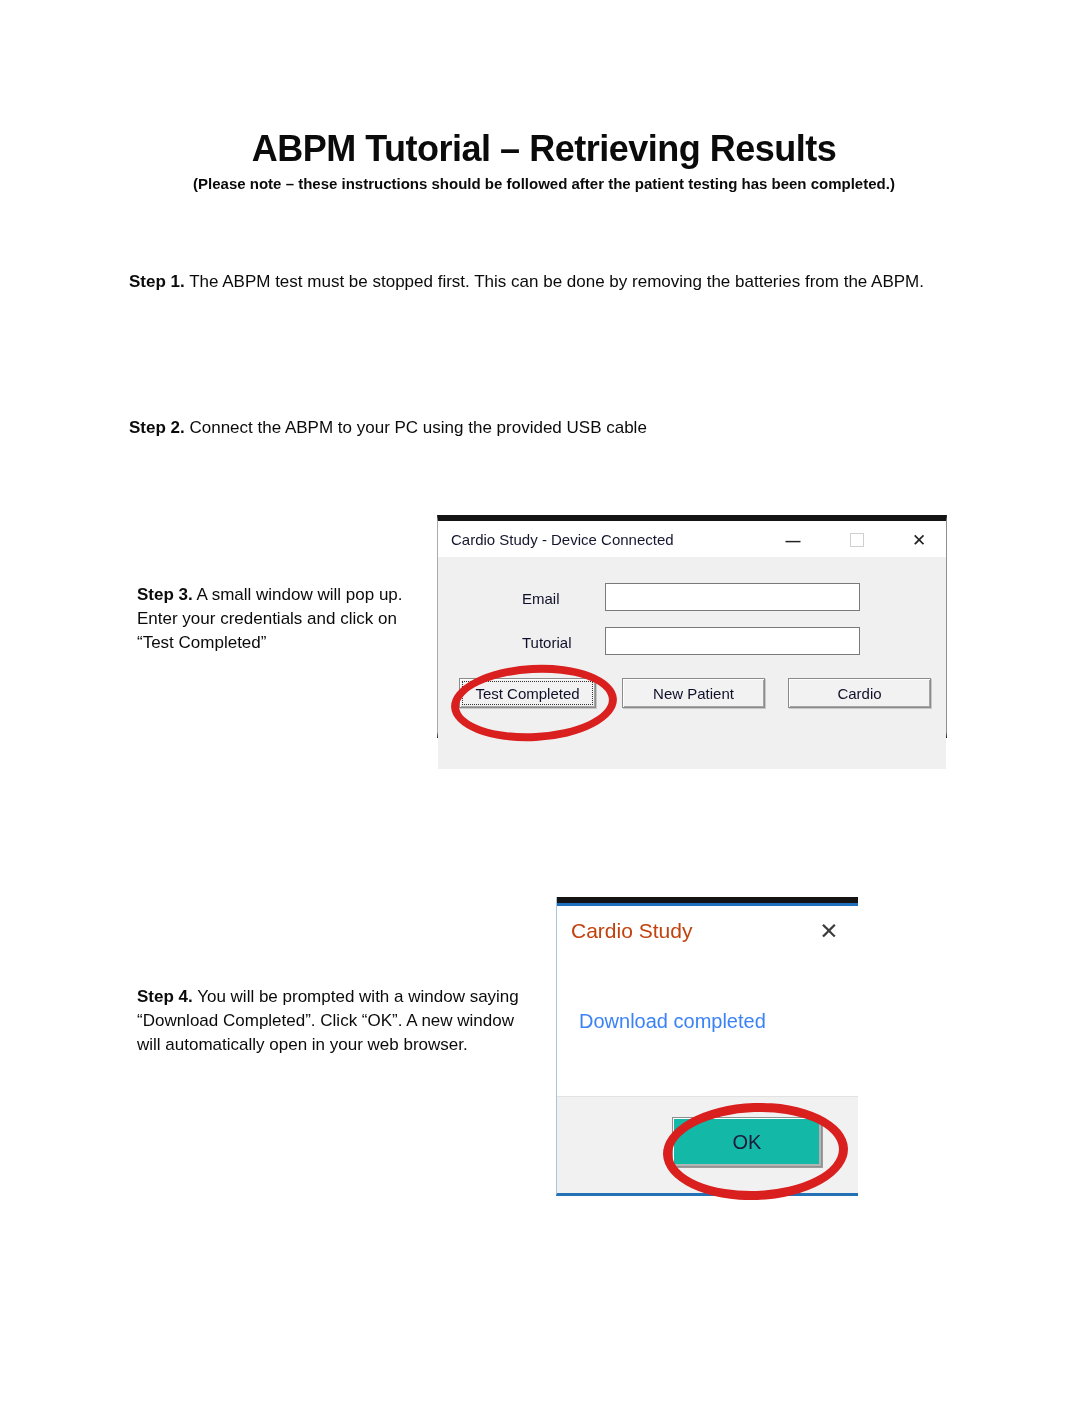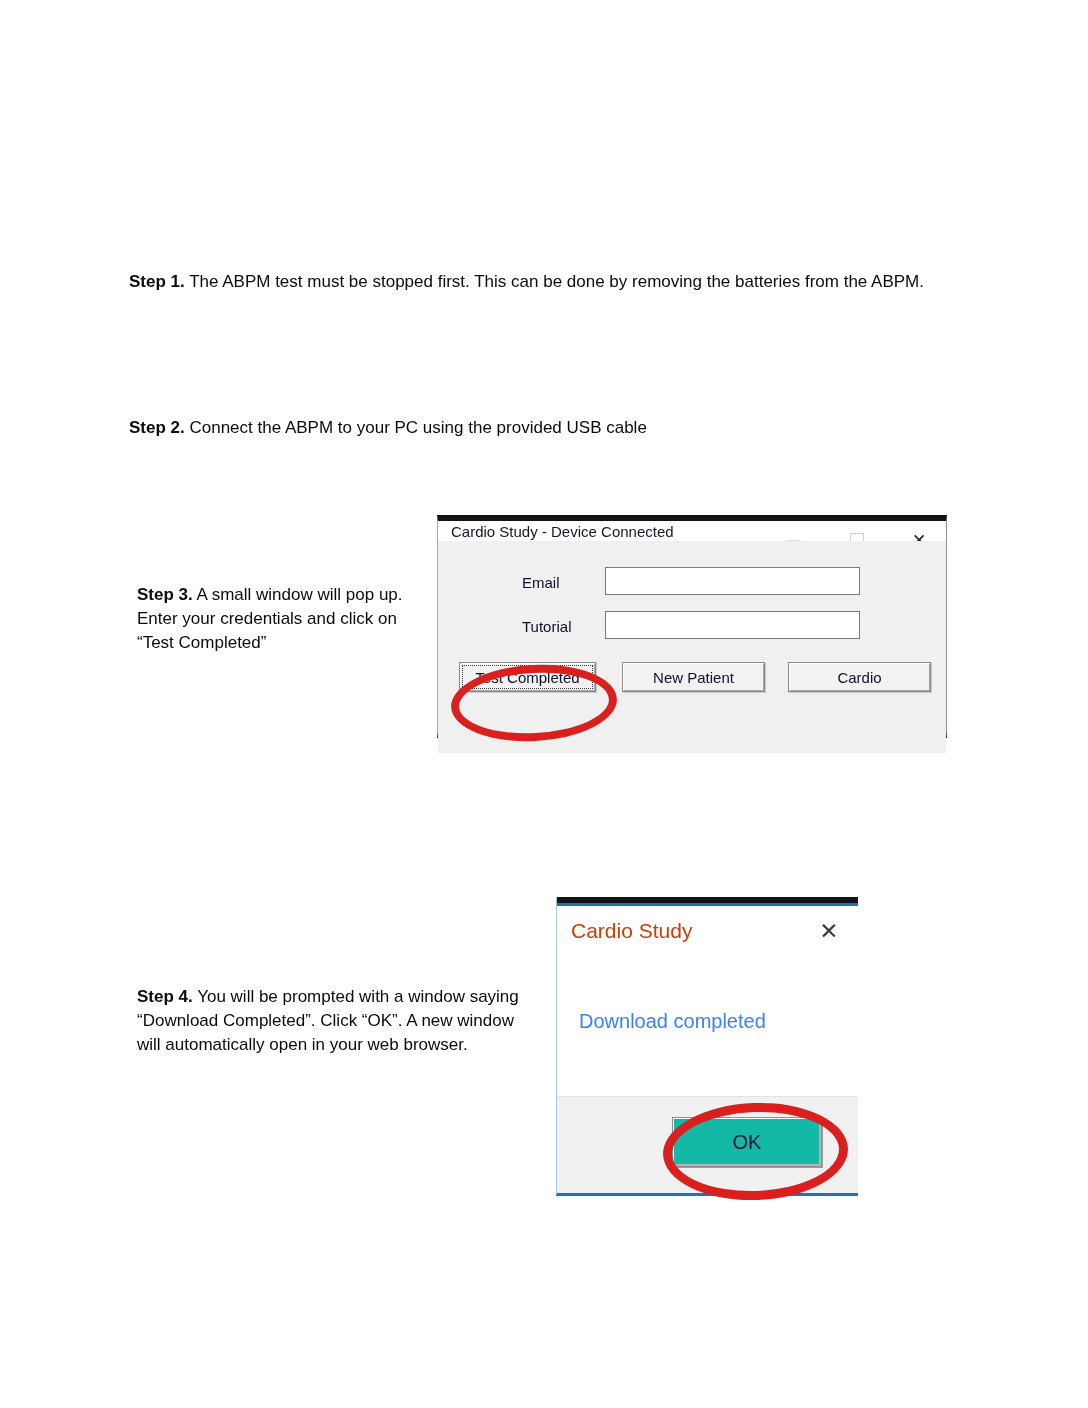--- a/index.html
+++ b/index.html
@@ -50,21 +50,21 @@
     width: 510px; height: 223px;
     box-sizing: border-box;
     border-top: 6px solid #141414;
     border-bottom: 6px solid #141414;
     border-left: 1px solid #ababab;
     border-right: 1px solid #8f8f8f;
     background: #f0f0f0;
   }
   .dlg1-titlebar {
     position: relative;
-    height: 20px;
+    height: 36px;
     background: #ffffff;
     display: flex;
     align-items: center;
   }
   .dlg1-title {
     margin-left: 13px;
     font-size: 15px;
     color: #15152e;
   }
   .winctl {
@@ -195,20 +195,22 @@
     width: 167px; height: 79px;
     border-width: 9px;
     transform: rotate(-2deg);
   }
 </style>
 </head>
 <body>
 
 <div class="page">
 
+  <div class="doc-title">ABPM Tutorial – Retrieving Results</div>
+  <div class="doc-subtitle">(Please note – these instructions should be followed after the patient testing has been completed.)</div>
 
   <p class="step-para step1"><b>Step 1.</b><span> The ABPM test must be stopped first. This can be done by removing the batteries from the ABPM.</span></p>
 
   <p class="step-para step2"><b>Step 2.</b><span> Connect the ABPM to your PC using the provided USB cable</span></p>
 
   <p class="step-para step3"><b>Step 3.</b><span> A small window will pop up. Enter your credentials and click on “Test Completed”</span></p>
 
   <p class="step-para step4"><b>Step 4.</b><span> You will be prompted with a window saying “Download Completed”. Click “OK”. A new window will automatically open in your web browser.</span></p>
 
   <div class="dlg1">

